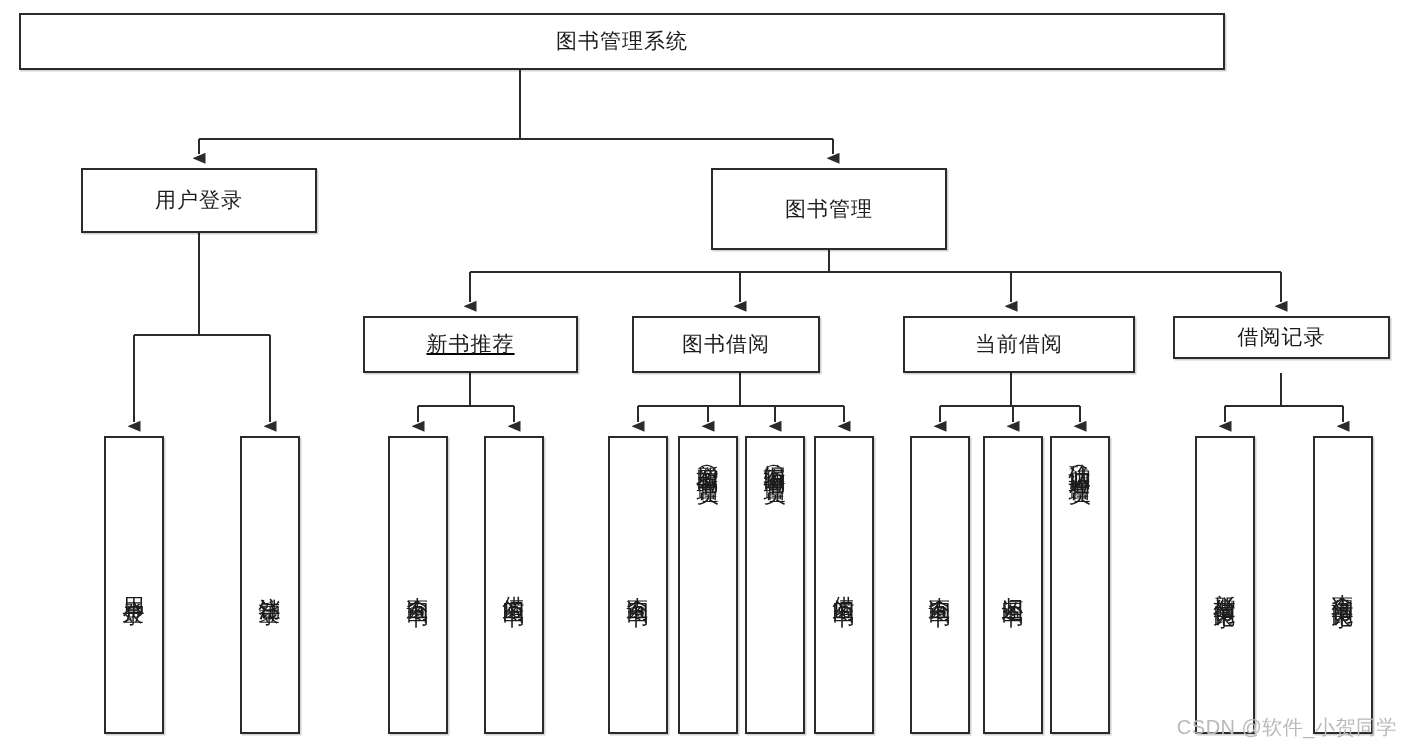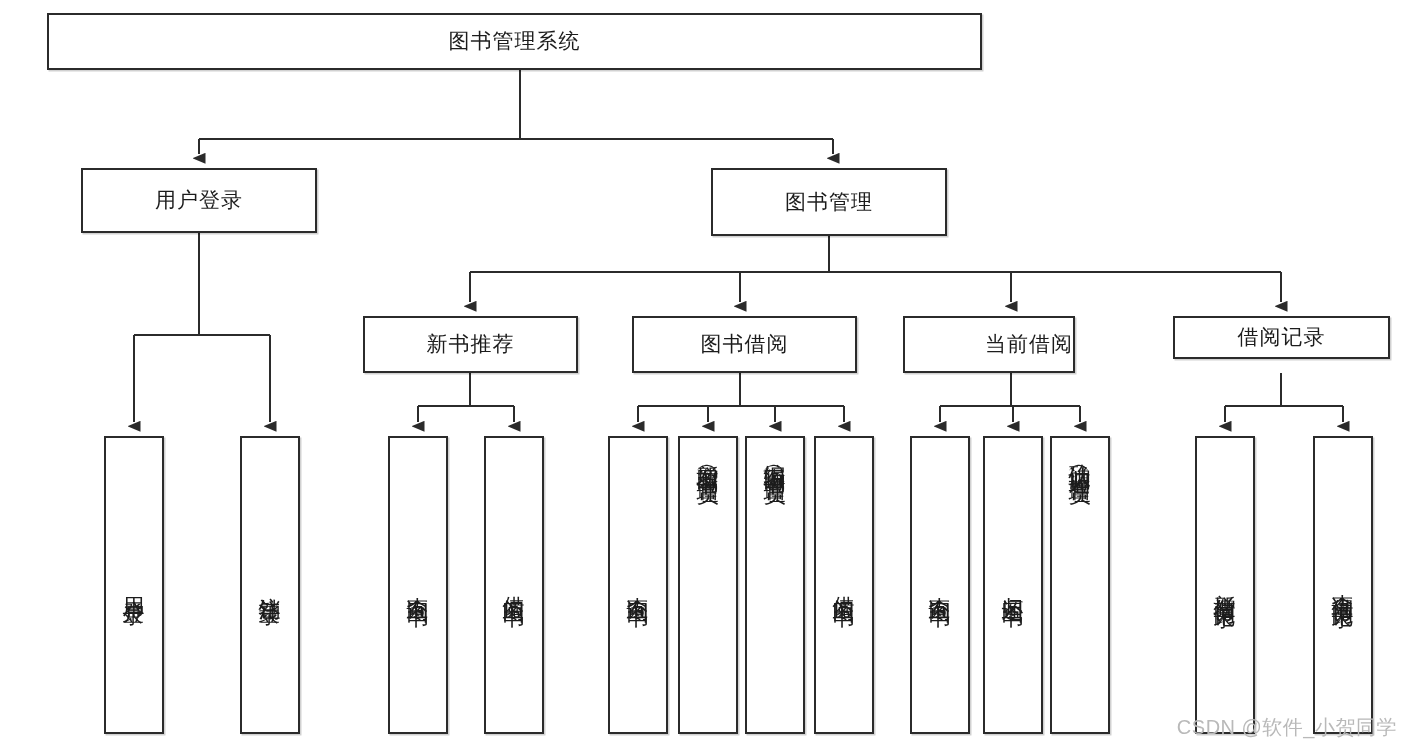--- a/index.html
+++ b/index.html
@@ -96,38 +96,38 @@
       <path d="M1013,406 L1013,422" marker-end="url(#arw)"></path>
       <path d="M1080,406 L1080,422" marker-end="url(#arw)"></path>
 
       <path d="M1281,373 L1281,406"></path>
       <path d="M1225,406 L1343,406"></path>
       <path d="M1225,406 L1225,422" marker-end="url(#arw)"></path>
       <path d="M1343,406 L1343,422" marker-end="url(#arw)"></path>
     </g>
   </svg>
 
-  <div class="node" style="left:19px;top:13px;width:935px;height:57px;margin-left:28px;">
+  <div class="node" style="left:19px;top:13px;width:1206px;height:57px;">
     <span class="label">图书管理系统</span>
   </div>
 
   <div class="node" style="left:81px;top:168px;width:236px;height:65px;">
     <span class="label">用户登录</span>
   </div>
-  <div class="node" style="left:711px;top:168px;width:236px;height:68px;">
+  <div class="node" style="left:711px;top:168px;width:236px;height:82px;">
     <span class="label">图书管理</span>
   </div>
 
-  <div class="node" style="left:363px;top:316px;width:215px;height:57px;">
+  <div class="node" style="left:363px;top:316px;width:215px;height:57px;text-decoration:underline;">
     <span class="label">新书推荐</span>
   </div>
-  <div class="node" style="left:632px;top:316px;width:225px;height:57px;">
+  <div class="node" style="left:632px;top:316px;width:188px;height:57px;">
     <span class="label">图书借阅</span>
   </div>
-  <div class="node" style="left:903px;top:316px;width:172px;height:57px;justify-content:flex-end;">
+  <div class="node" style="left:903px;top:316px;width:232px;height:57px;">
     <span class="label">当前借阅</span>
   </div>
   <div class="node" style="left:1173px;top:316px;width:217px;height:43px;">
     <span class="label">借阅记录</span>
   </div>
 
   <div class="node vert mid" style="left:104px;top:436px;width:60px;height:298px;">
     <span class="label">用户登录</span>
   </div>
   <div class="node vert mid" style="left:240px;top:436px;width:60px;height:298px;">

